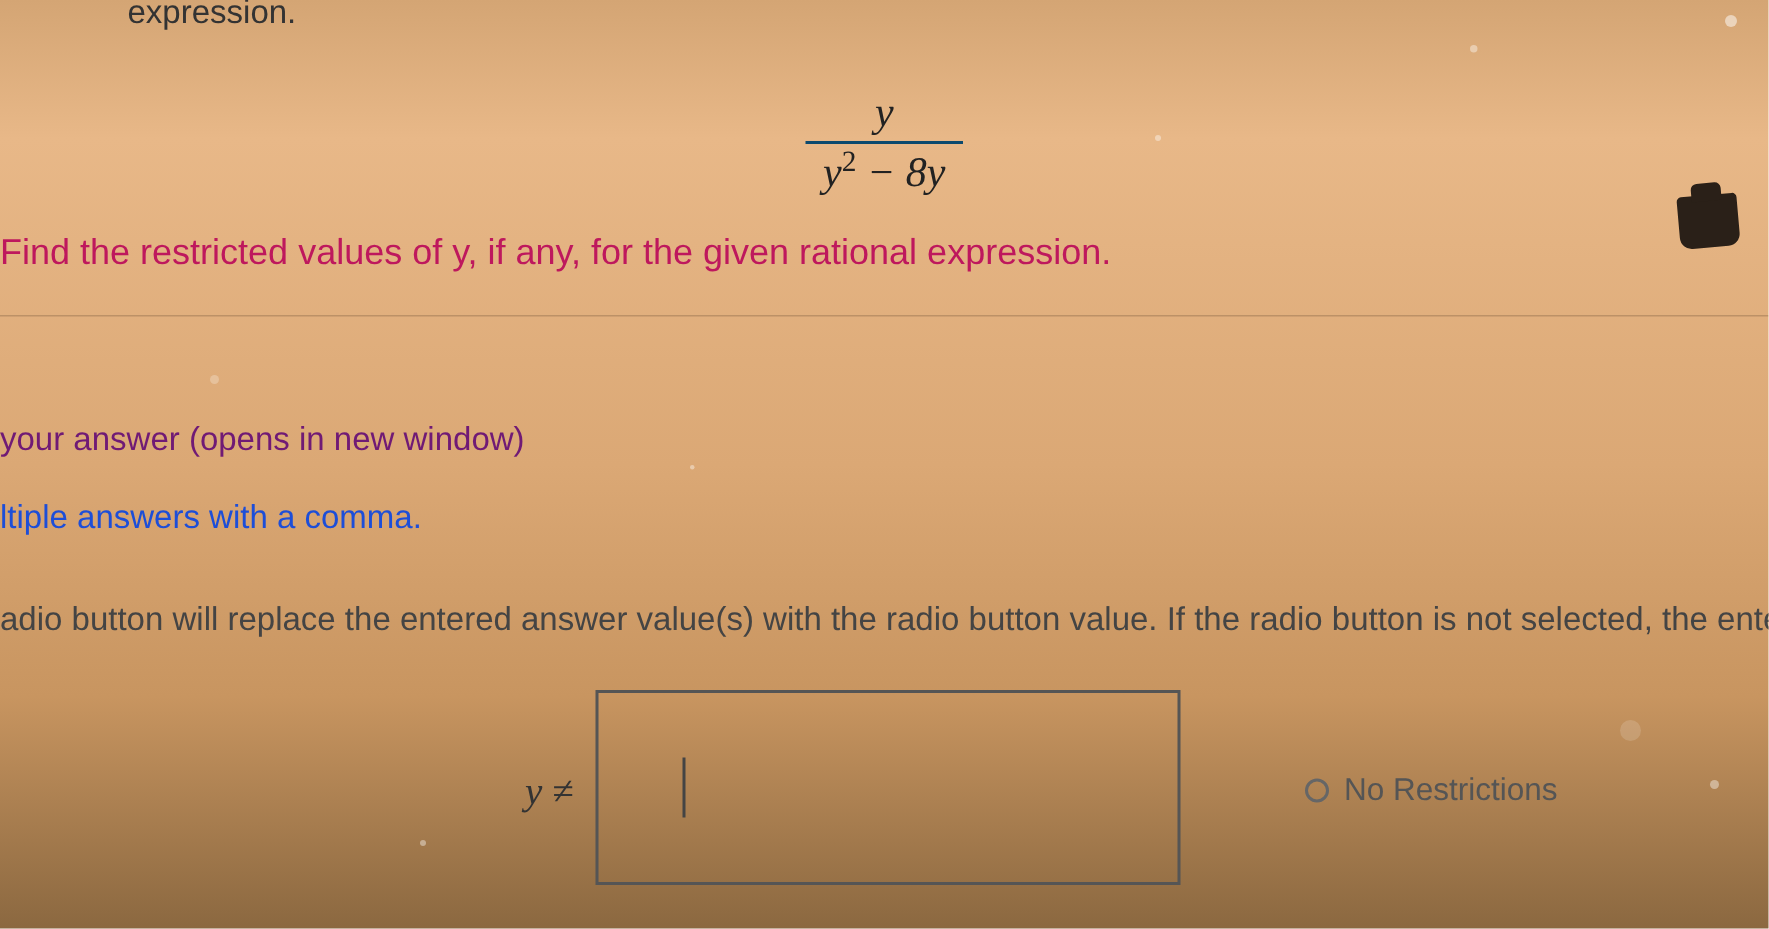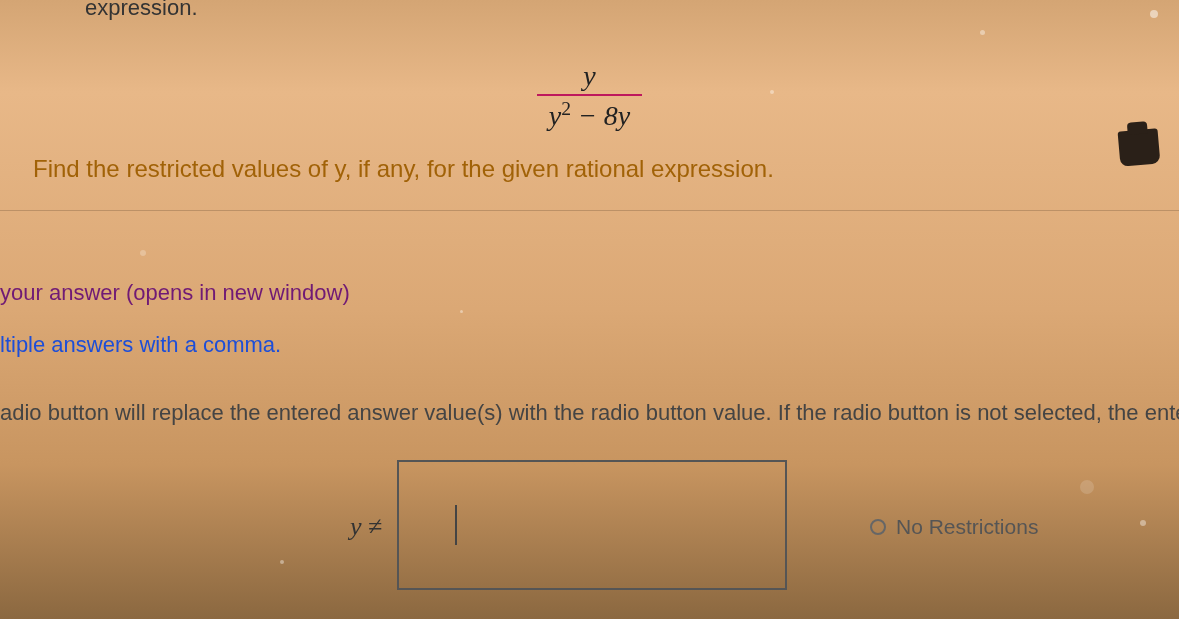--- a/index.html
+++ b/index.html
@@ -44,34 +44,33 @@
       text-align: center;
       vertical-align: middle;
     }
     .frac-num {
       display: block;
       padding: 0 12px 2px 12px;
     }
     .frac-den {
       display: block;
       padding: 2px 12px 0 12px;
-      border-top: 2px solid #be185d;
+      border-top: 2px solid #0c4a6e;
     }
     .sup {
       font-size: 0.7em;
       vertical-align: super;
       font-style: normal;
     }
     .question {
       position: absolute;
       top: 155px;
       left: 0px;
       font-size: 24px;
-      color: #a16207;
-      padding-left: 33px;
+      color: #be185d;
     }
     .divider {
       position: absolute;
       top: 210px;
       left: 0;
       right: 0;
       height: 1px;
       background: rgba(120,90,60,0.35);
     }
     .window-text {

